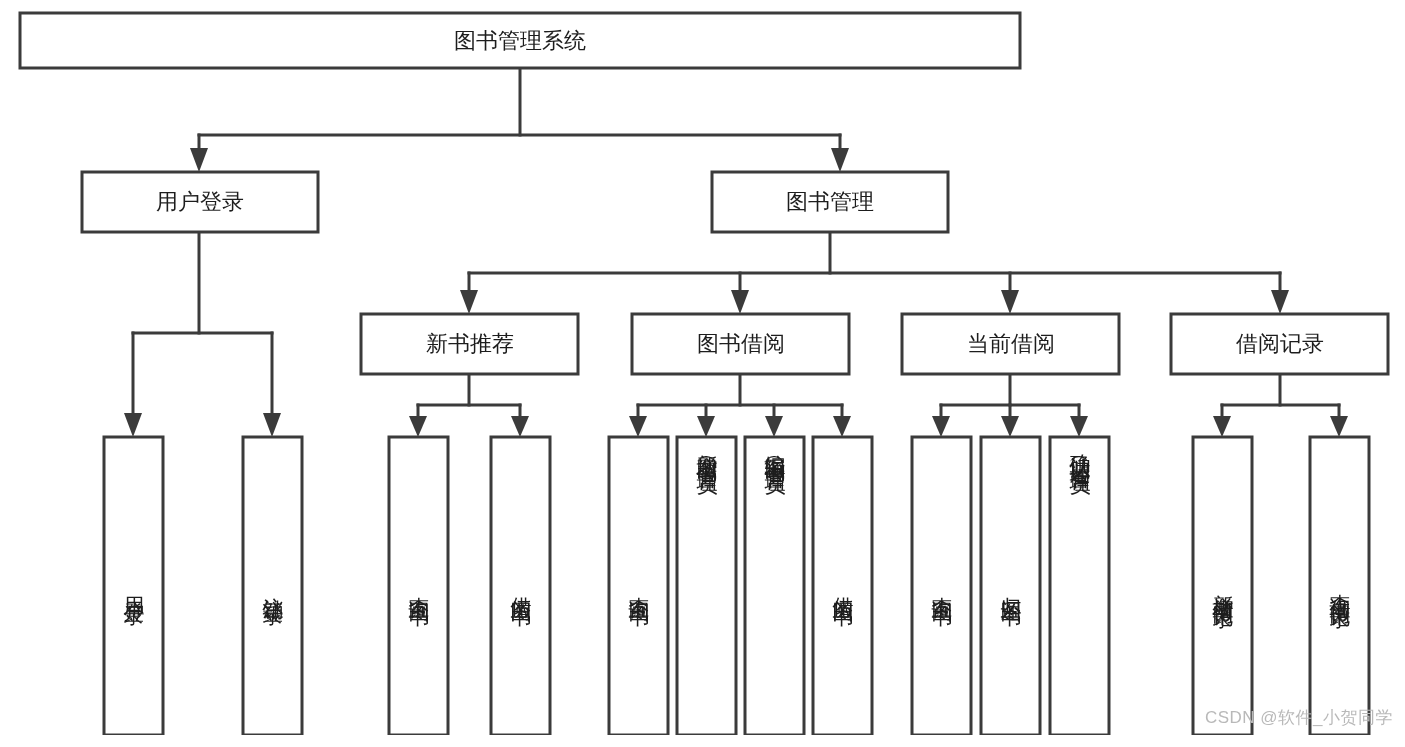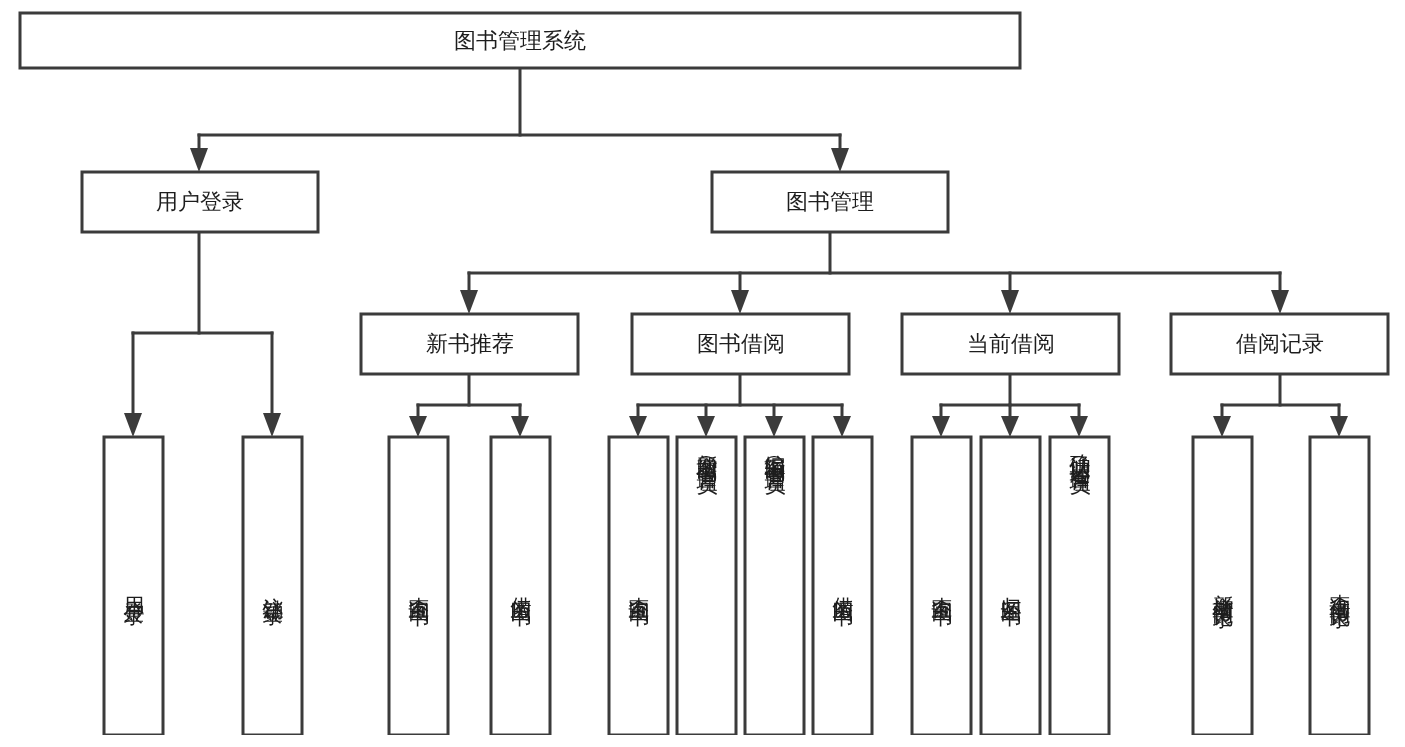--- a/index.html
+++ b/index.html
@@ -253,14 +253,15 @@
   </div>
 
   <div class="leaf-label-wrap" style="left:1193px; top:437px; width:59px; height:298px;">
     <span class="leaf-label">新增借阅记录</span>
   </div>
 
   <div class="leaf-label-wrap" style="left:1310px; top:437px; width:59px; height:298px;">
     <span class="leaf-label">查询借阅记录</span>
   </div>
 
+  <div class="watermark">CSDN @软件_小贺同学</div>
 
 </div>
 
 </body></html>

